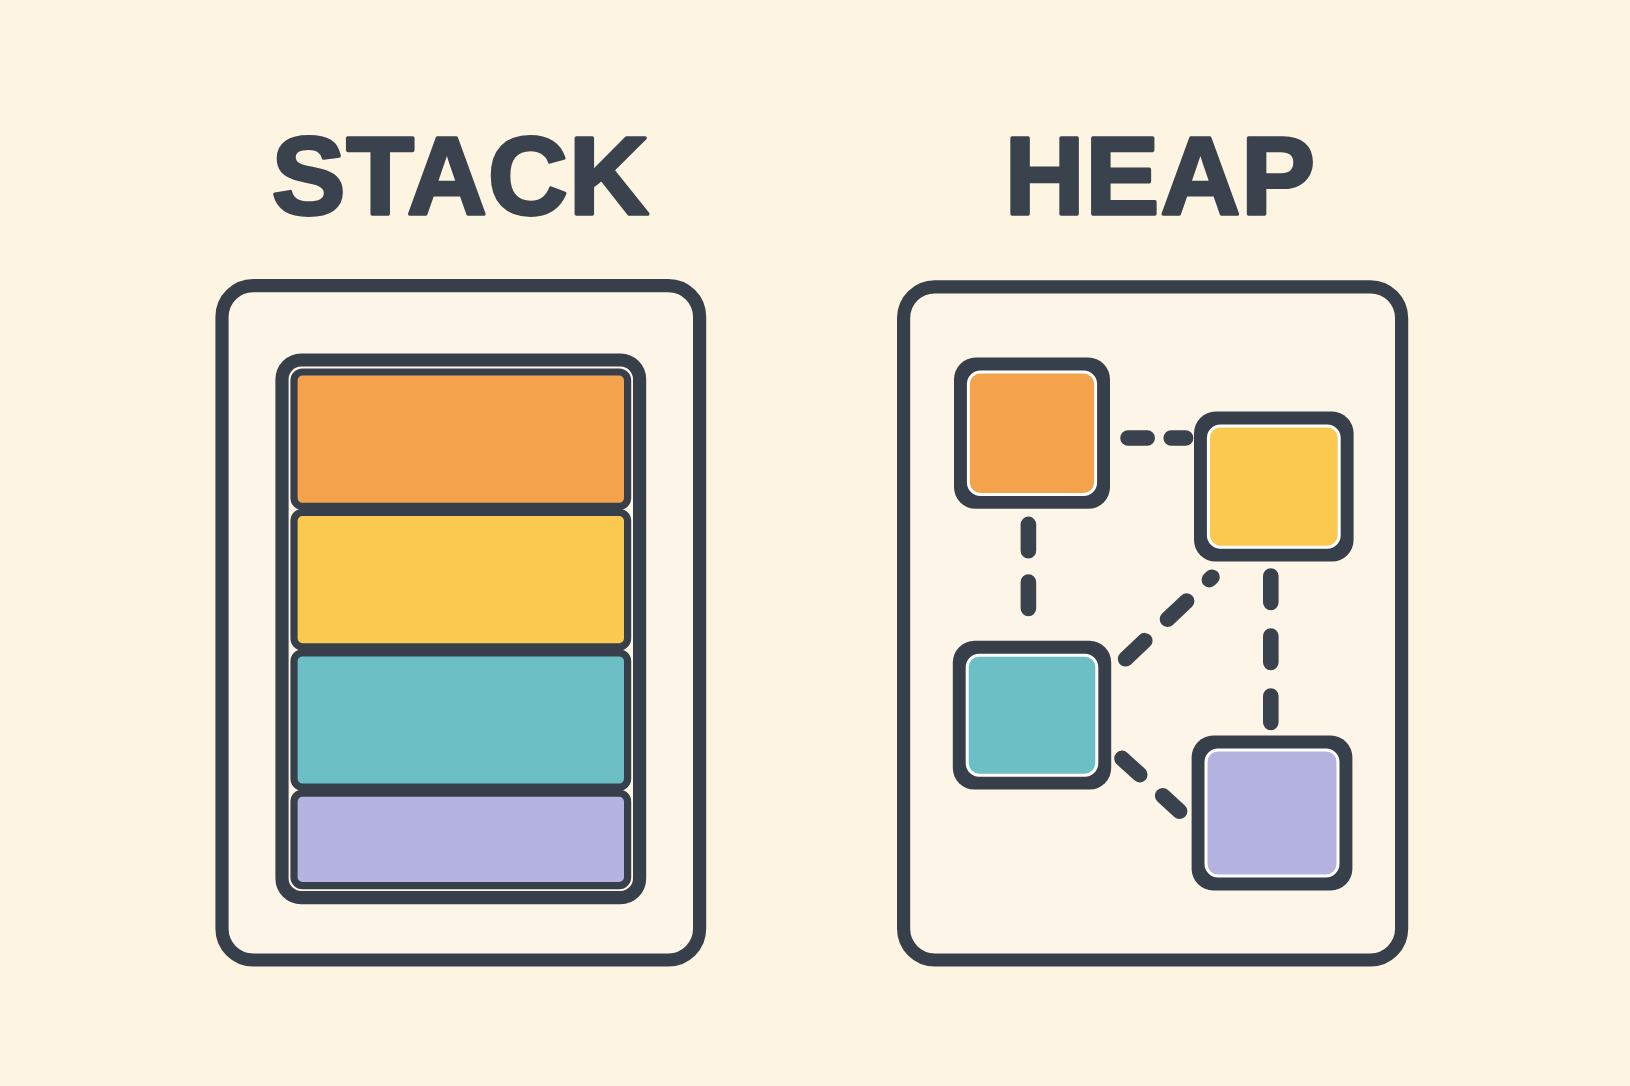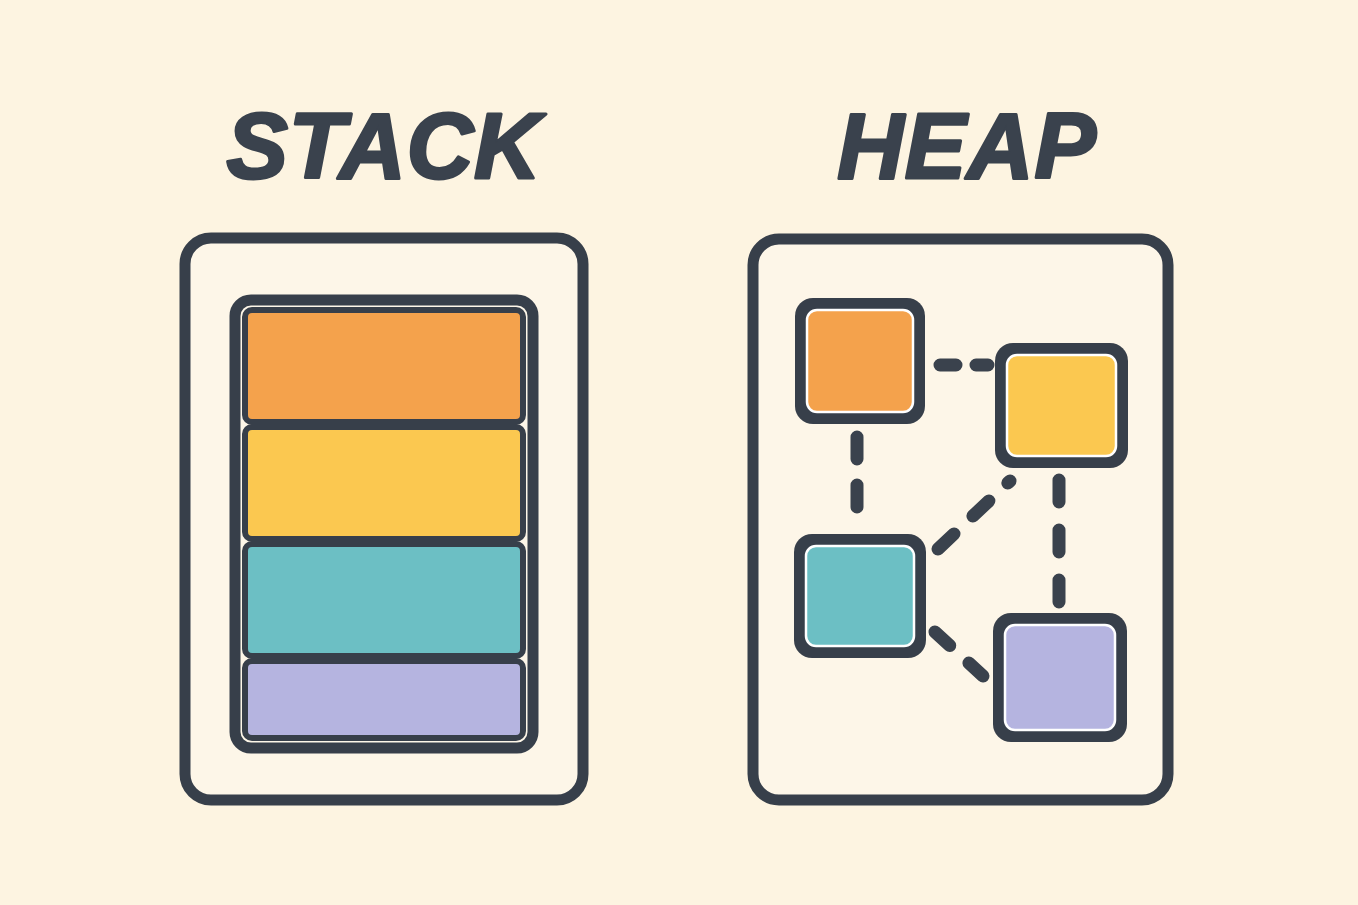--- a/index.html
+++ b/index.html
@@ -11,21 +11,20 @@
     width: 1358px;
     height: 905px;
     background: #fdf4e1;
     font-family: "Liberation Sans", sans-serif;
     overflow: hidden;
   }
   #canvas {
     position: relative;
     width: 1358px;
     height: 905px;
-    font-style: italic;
   }
   #diagram-svg {
     display: block;
     width: 1358px;
     height: 905px;
   }
   .panel-title {
     font-family: "Liberation Sans", sans-serif;
     font-weight: bold;
     font-size: 92px;

